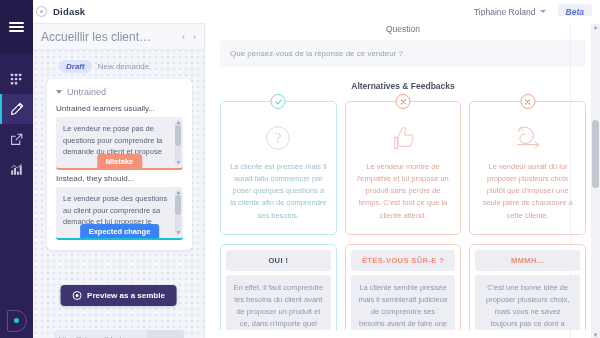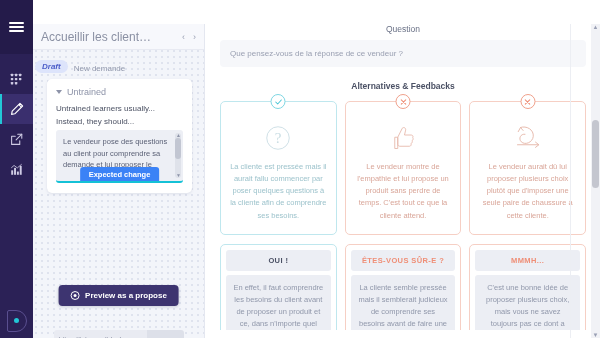--- a/index.html
+++ b/index.html
@@ -83,21 +83,21 @@
     height: 26px; background: #f7f8fc; display: flex; align-items: center; gap: 7px;
     padding: 0 8px; border-bottom: 1px solid #e8eaf2;
   }
   .crumb-text {
     font-size: 12px; color: #8a90a3; white-space: nowrap; overflow: hidden; text-overflow: ellipsis;
     max-width: 112px;
   }
   .crumb-nav { display: flex; gap: 8px; margin-left: auto; color: #9aa0b4; font-size: 9px; }
   .chev { cursor: default; }
 
-  .status-row { display: flex; align-items: flex-end; gap: 6px; padding: 10px 12px 6px 2px; }
+  .status-row { display: flex; align-items: center; gap: 6px; padding: 10px 12px 6px 26px; }
   .pill-draft {
     background: #dde4fb; color: #4d5ec9; font-style: italic; font-weight: bold;
     font-size: 8px; padding: 2px 7px; border-radius: 9px;
   }
   .granule-name { font-size: 8px; color: #9097ab; }
 
   .card-objective {
     margin: 0 12px 0 14px; background: #ffffff; border-radius: 5px;
     box-shadow: 0 1px 3px rgba(40,50,90,.10);
     padding: 8px 9px 10px 9px;
@@ -226,20 +226,35 @@
   .vscroll .arrow.dn { bottom: 0; }
   .main-divider {
     position: absolute; top: 24px; left: 570px; width: 1px; height: 314px; background: #eceef3; z-index: 4;
   }
 </style>
 </head>
 <body>
 
 <div class="app">
 
+  <div class="topbar">
+    <div class="brand">
+      <span class="brand-logo">
+          <i></i>
+        </span>
+      <span class="brand-name">Didask</span>
+    </div>
+    <div class="topbar-right">
+      <div class="user-menu">
+        <span>Tiphaine Roland</span>
+        <span class="caret-down"></span>
+      </div>
+      <div class="beta-badge">Beta</div>
+    </div>
+  </div>
 
   <div class="rail">
     <div class="rail-top">
       <div class="burger">
           <span></span>
           <span></span>
           <span></span>
         </div>
     </div>
     <div class="rail-items">
@@ -305,38 +320,47 @@
       <span class="granule-name">New demande</span>
     </div>
 
     <div class="card-objective">
       <div class="obj-head">
         <span class="tri-down"></span>
         <span class="obj-title">Untrained</span>
       </div>
 
       <div class="field-label">Untrained learners usually...</div>
+      <div class="text-box mistake">
+        <span>Le vendeur ne pose pas de questions pour comprendre la demande du client et propose</span>
+        <span class="tag-float mistake">Mistake</span>
+        <span class="mini-scroll">
+          <span class="ar up">▲</span>
+          <i></i>
+          <span class="ar dn">▼</span>
+        </span>
+      </div>
 
       <div class="field-label">Instead, they should...</div>
       <div class="text-box expected">
         <span>Le vendeur pose des questions au client pour comprendre sa demande et lui proposer le</span>
         <span class="tag-float expected">Expected change</span>
         <span class="mini-scroll">
           <span class="ar up">▲</span>
           <i></i>
           <span class="ar dn">▼</span>
         </span>
       </div>
     </div>
 
     <div class="preview-btn">
       <span class="eye-ico">
           <i></i>
         </span>
-      <span>Preview as a propose</span>
+      <span>Preview as a semble</span>
     </div>
 
     <div class="url-row">
       <div class="url-input">https://interne.didask.com/teach ...</div>
       <div class="copy-btn">Copier</div>
     </div>
   </div>
 
   <div class="main">
     <div class="section-title">Question</div>

